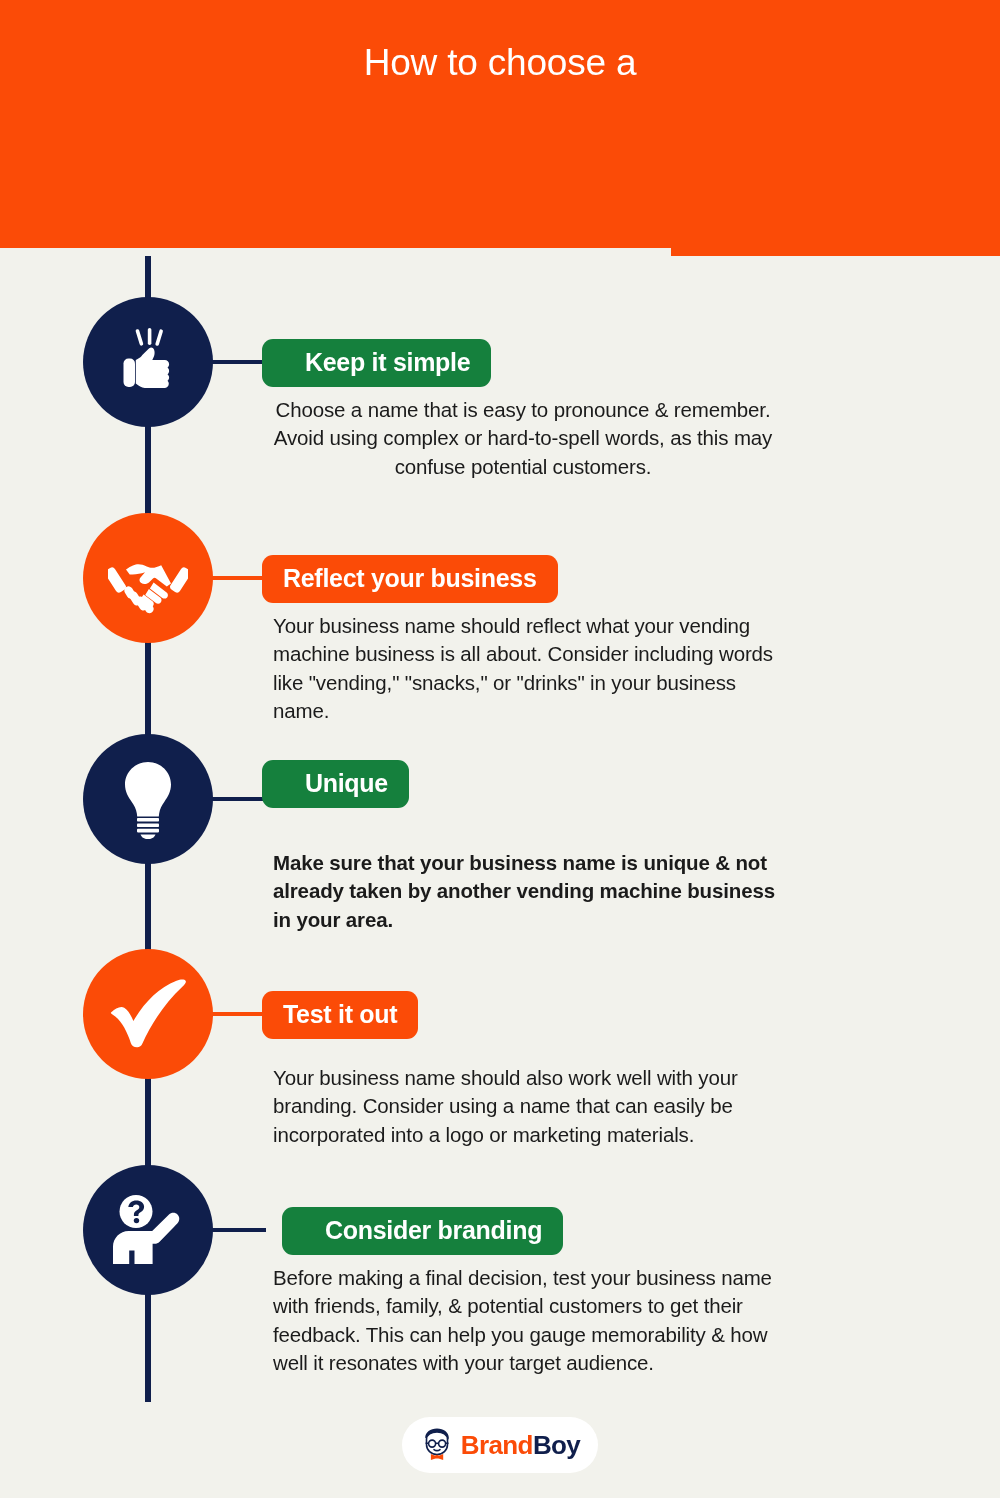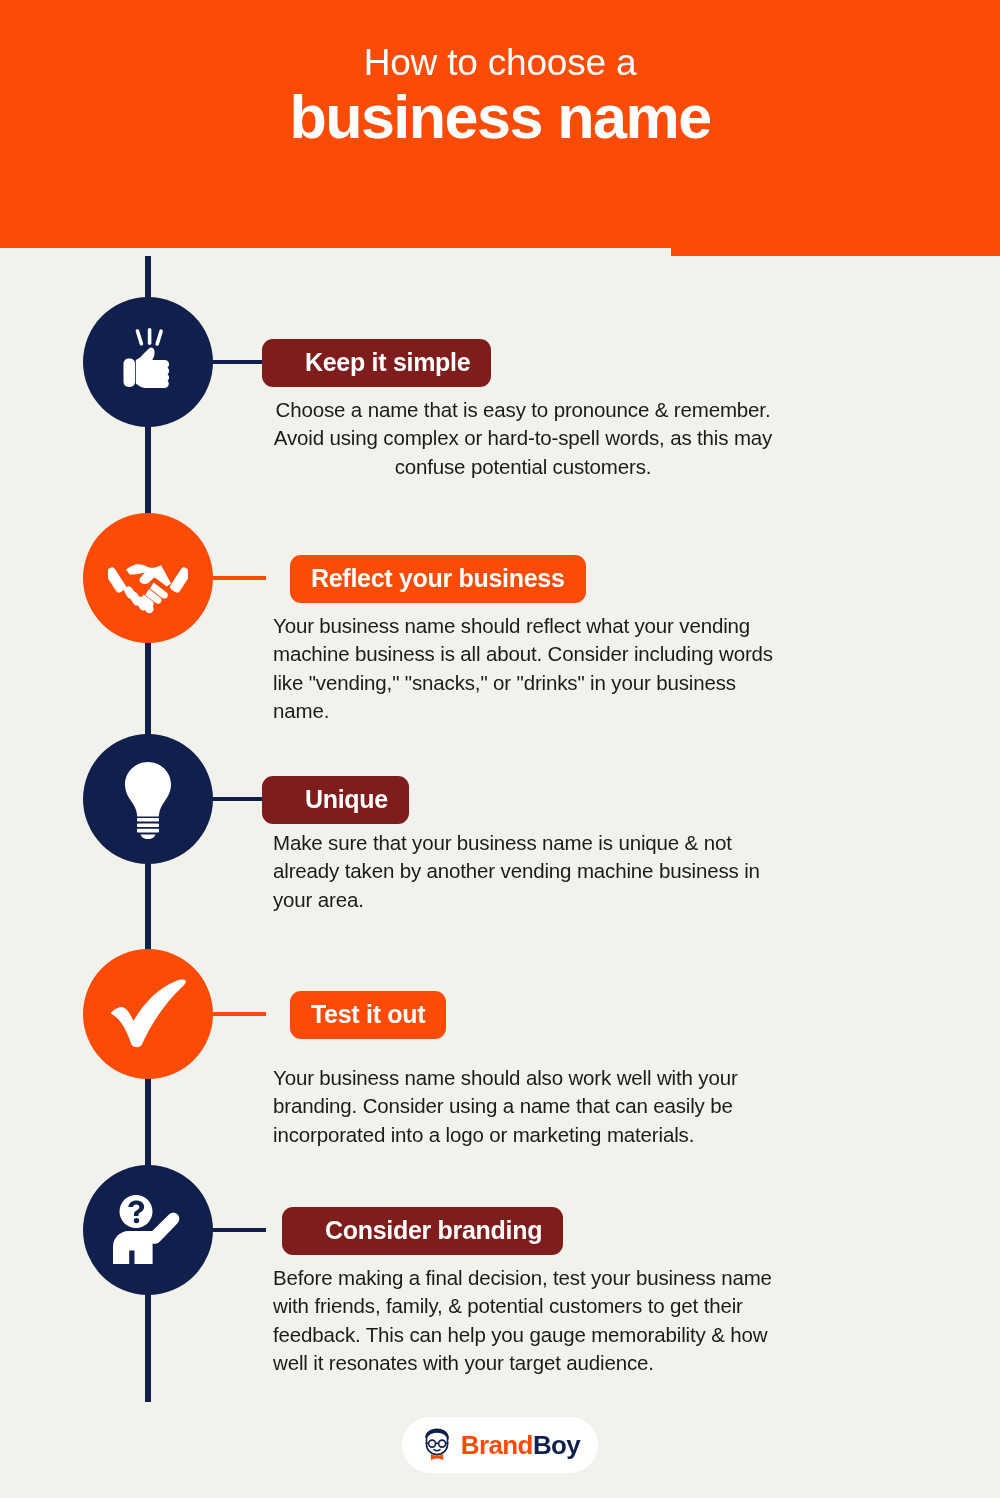--- a/index.html
+++ b/index.html
@@ -64,22 +64,22 @@
 
   .pill{
     position:absolute; left:262px;
     border-radius:11px;
     padding:9px 21px 11px 21px;
     color:#ffffff;
     font-size:25px; font-weight:700; letter-spacing:-0.3px;
     white-space:nowrap;
     line-height:1.12;
   }
-  .pill.navy{ background:#7f1d1d;padding-left:43px; }
-  .pill.orange{ background:#fb4b07;margin-left:28px; }
+  .pill.navy{ background:#15803d;padding-left:43px; }
+  .pill.orange{ background:#fb4b07; }
 
   .body-text{
     position:absolute; left:273px; width:500px;
     color:#1b1b1b; font-size:20.5px; line-height:1.39;
     letter-spacing:-0.15px;
   }
   .body-text.wide{ width:505px; }
 
   
   .icon-svg{ display:block; }
@@ -96,21 +96,20 @@
   .logo-brand{ color:#fb4b07;margin-top:46px; }
   .logo-boy{ color:#101f4c; }
 </style>
 </head>
 <body>
 
 <div class="header">
   <div class="header-inner">
     <div class="kicker">How to choose a</div>
     <div class="headline">
-      <div>business name</div>
     </div>
   </div>
   <div class="header-notch"></div>
 </div>
 
 <div class="timeline-line"></div>
 
 <div class="steps">
 
   <div class="step" style="top:0px;">
@@ -158,22 +157,22 @@
         <g fill="#ffffff">
           <path d="M30 3C17.3 3 7 13.1 7 25.6c0 7.2 3.2 12.4 6.6 17.1 2.6 3.6 4.6 7.1 5.2 11.6l0.4 3.1h21.6l0.4-3.1c0.6-4.5 2.6-8 5.2-11.6C49.8 38 53 32.8 53 25.6 53 13.1 42.7 3 30 3z"></path>
           <rect x="19" y="59" width="22" height="3.6" rx="0.8"></rect>
           <rect x="19" y="64.4" width="22" height="3.6" rx="0.8"></rect>
           <rect x="19" y="69.8" width="22" height="3.6" rx="0.8"></rect>
           <path d="M22.5 75.6h15c-1 3-3.9 4.6-7.5 4.6s-6.5-1.6-7.5-4.6z"></path>
         </g>
       </svg>
     </div>
     <div class="connector navy" style="top:104px;"></div>
-    <div class="pill navy" style="top:83px;">Unique</div>
-    <div class="body-text wide" style="top:136px;">Make sure that your business name is unique &amp; not already taken by another vending machine business in your area.</div>
+    <div class="pill navy" style="top:67px;">Unique</div>
+    <div class="body-text wide" style="top:156px;font-weight:bold;">Make sure that your business name is unique &amp; not already taken by another vending machine business in your area.</div>
   </div>
 
   <div class="step" style="top:652px;">
     <div class="bubble orange" style="top:41px;">
       <svg class="icon-svg" width="84" height="72" viewBox="0 0 84 72" fill="none">
         <path d="M5 34.5c4.5-4.5 9.8-6.8 13.2-4.8 3.7 2.1 6.7 7.3 9.2 13.3C37.6 25.3 52.6 9.6 70.5 2.8c4.5-1.7 8.2-1.6 9.2 0.2 0.8 1.4-0.8 3.4-3.6 6C60.5 23.6 45.8 44.1 36.4 65.6c-1.2 2.7-3 3.7-5.5 3.6-3-0.1-5.1-1.5-6-4C21.4 54.5 16.2 44 9.3 38.6 6.4 36.4 4.2 35.3 5 34.5z" fill="#ffffff"></path>
       </svg>
     </div>
     <div class="connector orange" style="top:104px;"></div>
     <div class="pill orange" style="top:83px;text-align:center;">Test it out</div>

